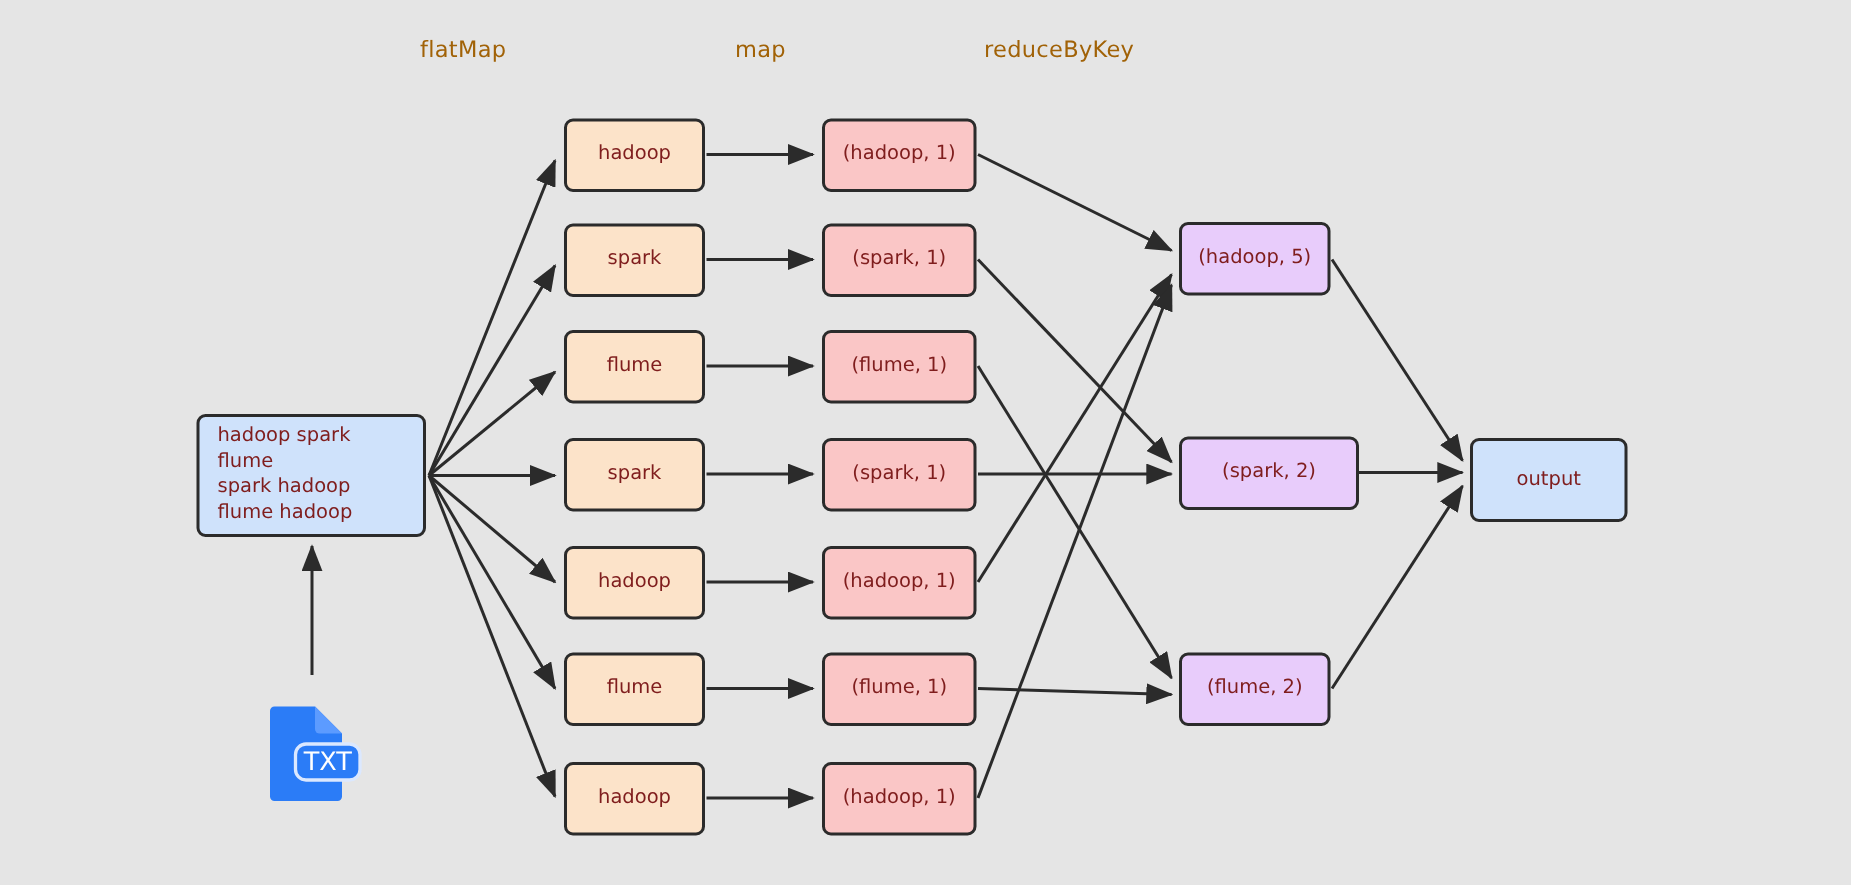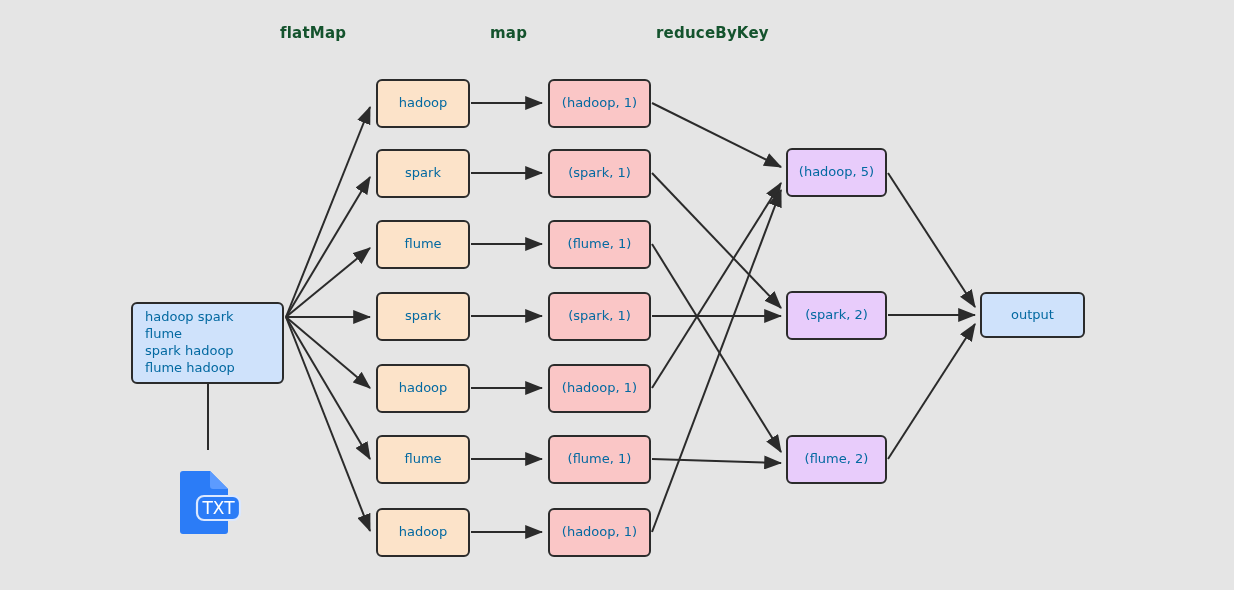--- a/index.html
+++ b/index.html
@@ -17,47 +17,45 @@
   }
   #diagram-canvas {
     position: absolute;
     left: 0; top: 0;
     width: 1234px;
     height: 590px;
   }
   .stage-label {
     position: absolute;
     font-size: 15px;
-    color: #14532d;
+    color: #a16207;
     white-space: nowrap;
     letter-spacing: 0.2px;
-    font-weight: bold;
   }
   .node {
     position: absolute;
     box-sizing: border-box;
     border-radius: 6px;
     display: flex;
     align-items: center;
     justify-content: center;
     font-size: 13px;
     line-height: 1.3;
-    color: #0369a1;
+    color: #7f1d1d;
     text-align: center;
     border: 2px solid #2b2b2b;
     padding: 2px 6px;
   }
   .node-source {
     background: #cfe2fb;
     justify-content: flex-start;
     text-align: left;
     padding: 8px 12px;
     white-space: pre-line;
     align-items: center;
-    margin-top: 26px;
   }
   .node-token { background: #fce3c9; }
   .node-pair  { background: #fac6c6; border-color: #2b2b2b; }
   .node-agg   { background: #e8ccfb; }
   .node-output{ background: #cfe2fb; }
 
   #txt-file-icon {
     position: absolute;
     left: 176px;
     top: 452px;
@@ -144,16 +142,16 @@
 
 <div class="node node-pair" id="node-p1" style="left: 548px; top: 79px; width: 103px; height: 49px;">(hadoop, 1)</div>
 <div class="node node-pair" id="node-p2" style="left: 548px; top: 149px; width: 103px; height: 49px;">(spark, 1)</div>
 <div class="node node-pair" id="node-p3" style="left: 548px; top: 220px; width: 103px; height: 49px;">(flume, 1)</div>
 <div class="node node-pair" id="node-p4" style="left: 548px; top: 292px; width: 103px; height: 49px;">(spark, 1)</div>
 <div class="node node-pair" id="node-p5" style="left: 548px; top: 364px; width: 103px; height: 49px;">(hadoop, 1)</div>
 <div class="node node-pair" id="node-p6" style="left: 548px; top: 435px; width: 103px; height: 49px;">(flume, 1)</div>
 <div class="node node-pair" id="node-p7" style="left: 548px; top: 508px; width: 103px; height: 49px;">(hadoop, 1)</div>
 
 <div class="node node-agg" id="node-a1" style="left: 786px; top: 148px; width: 101px; height: 49px;">(hadoop, 5)</div>
-<div class="node node-agg" id="node-a2" style="left: 786px; top: 291px; width: 101px; height: 49px;">(spark, 2)</div>
+<div class="node node-agg" id="node-a2" style="left: 786px; top: 291px; width: 120px; height: 49px;">(spark, 2)</div>
 <div class="node node-agg" id="node-a3" style="left: 786px; top: 435px; width: 101px; height: 49px;">(flume, 2)</div>
 
-<div class="node node-output" id="node-output" style="left: 980px; top: 292px; width: 105px; height: 46px;">output</div>
+<div class="node node-output" id="node-output" style="left: 980px; top: 292px; width: 105px; height: 56px;">output</div>
 
 </body></html>

